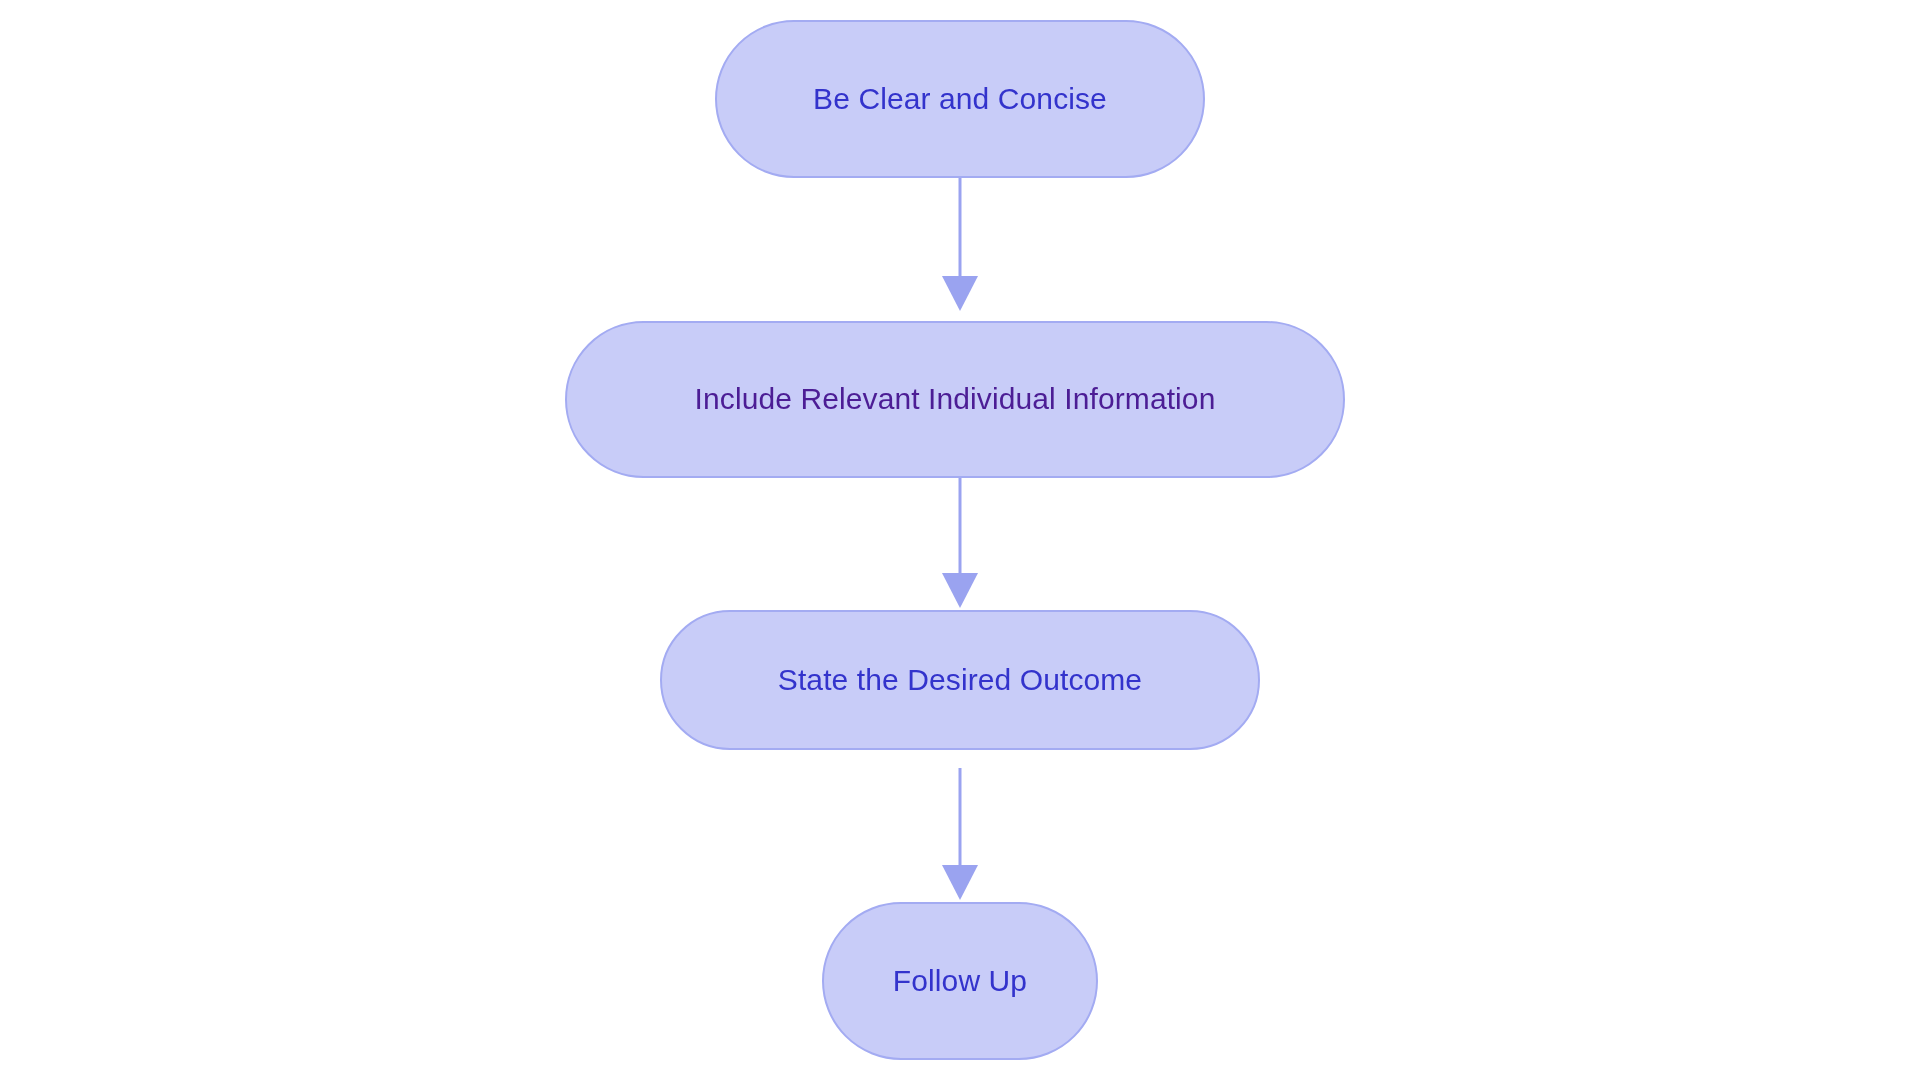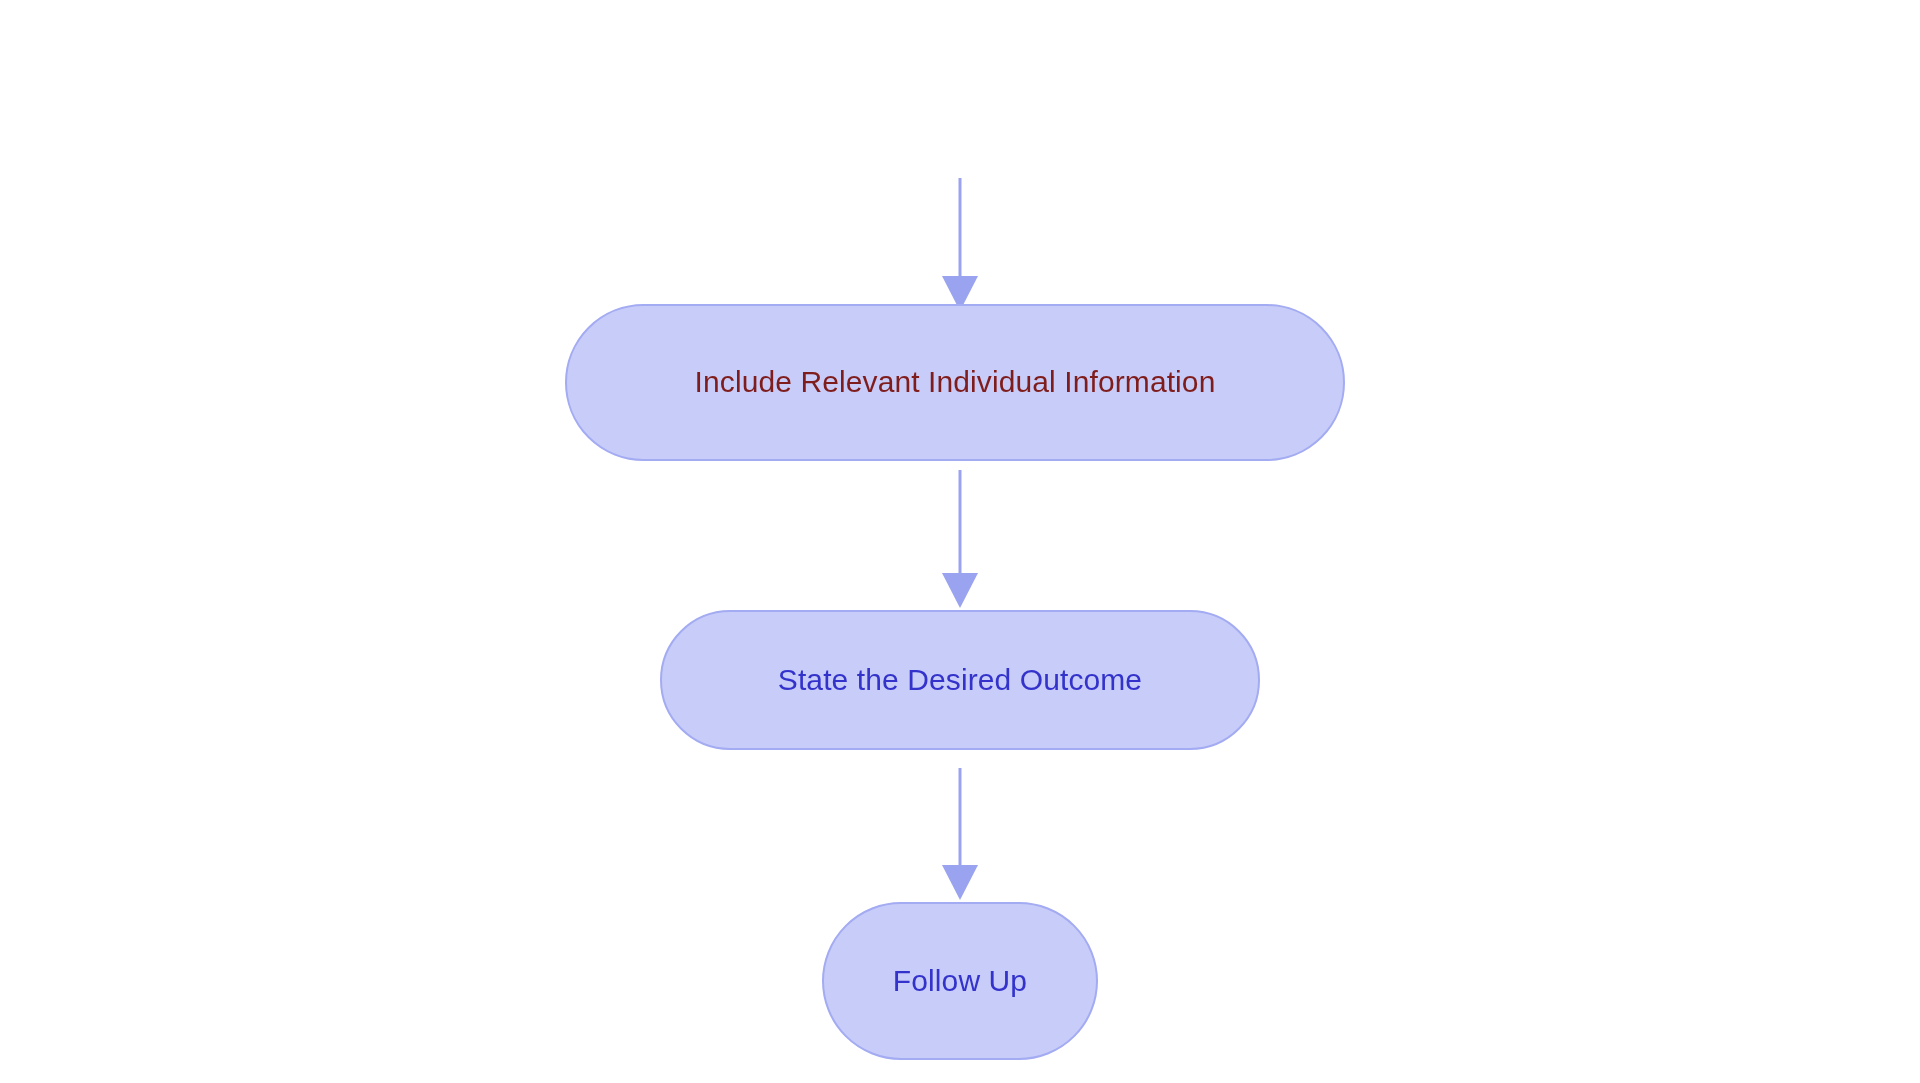--- a/index.html
+++ b/index.html
@@ -72,22 +72,25 @@
     <g>
       <line class="edge-line" x1="960" y1="470" x2="960" y2="575" stroke="#9aa3f0"></line>
       <polygon class="edge-head" points="942,573 978,573 960,608" fill="#9aa3f0"></polygon>
     </g>
     <g>
       <line class="edge-line" x1="960" y1="768" x2="960" y2="867" stroke="#9aa3f0"></line>
       <polygon class="edge-head" points="942,865 978,865 960,900" fill="#9aa3f0"></polygon>
     </g>
   </svg>
 
+  <div class="flow-node" id="node-1" style="left: 715px; top: 20px; width: 490px; height: 158px; background: rgb(200, 204, 248); border-color: rgb(163, 171, 242); color: rgb(51, 51, 204);">
+    <span class="node-label">Be Clear and Concise</span>
+  </div>
 
-  <div class="flow-node" id="node-2" style="left: 565px; top: 304px; width: 780px; height: 157px; background: rgb(200, 204, 248); border-color: rgb(163, 171, 242); color: #7f1d1d;">
+  <div class="flow-node" id="node-2" style="left: 565px; top: 321px; width: 780px; height: 157px; background: rgb(200, 204, 248); border-color: rgb(163, 171, 242); color: #4c1d95;">
     <span class="node-label">Include Relevant Individual Information</span>
   </div>
 
   <div class="flow-node" id="node-3" style="left: 660px; top: 610px; width: 600px; height: 140px; background: rgb(200, 204, 248); border-color: rgb(163, 171, 242); color: rgb(51, 51, 204);">
     <span class="node-label">State the Desired Outcome</span>
   </div>
 
   <div class="flow-node" id="node-4" style="left: 822px; top: 902px; width: 276px; height: 158px; background: rgb(200, 204, 248); border-color: rgb(163, 171, 242); color: rgb(51, 51, 204); justify-content: center;">
     <span class="node-label">Follow Up</span>
   </div>

